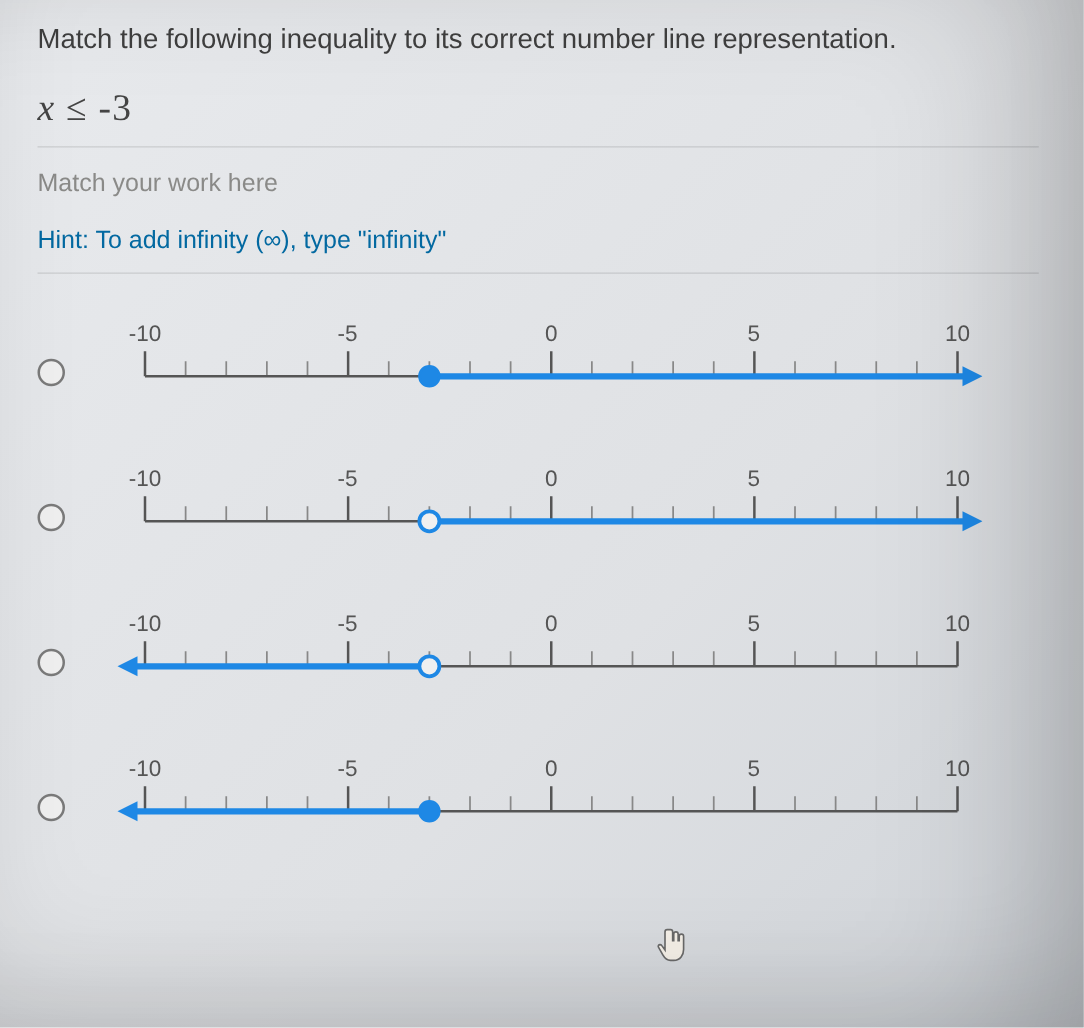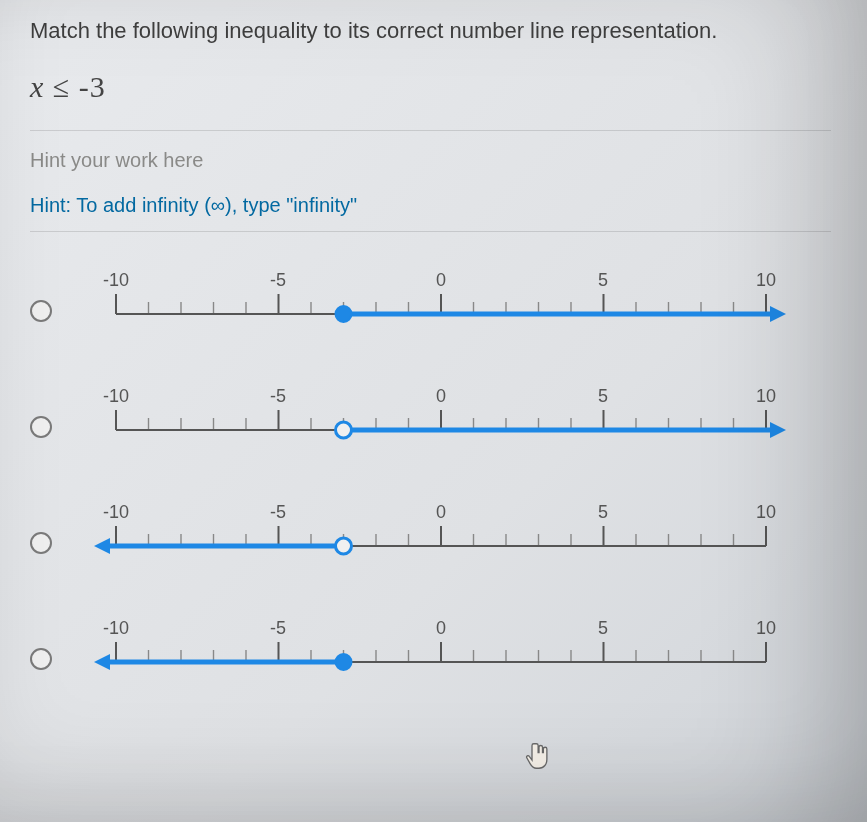--- a/index.html
+++ b/index.html
@@ -19,21 +19,21 @@
   }
   .question-text {
     font-size: 22px;
     color: #3f3f3f;
     margin-bottom: 26px;
   }
   .inequality {
     font-size: 30px;
     font-family: "Times New Roman", Georgia, serif;
     color: #444;
-    margin-bottom: 26px;
+    margin-bottom: 13px;
     letter-spacing: 1px;
   }
   .inequality .var { font-style: italic; }
   .divider {
     border: none;
     border-top: 1px solid rgba(0,0,0,0.12);
     margin: 0 0 14px 0;
   }
   .show-work {
     font-size: 20px;
@@ -111,21 +111,21 @@
   <div class="question-text">Match the following inequality to its correct number line representation.</div>
 
   <div class="inequality">
     <span class="var">x</span>
     <span>≤</span>
     <span>-3</span>
   </div>
 
   <hr class="divider">
 
-  <div class="show-work">Hint your work here</div>
+  <div class="show-work">Match your work here</div>
 
   <div class="hint">Hint: To add infinity (∞), type "infinity"</div>
 
   <hr class="divider">
 
   <div class="options">
 
     <div class="option-row">
       <div class="radio"></div>
       <div class="nl-wrap">

